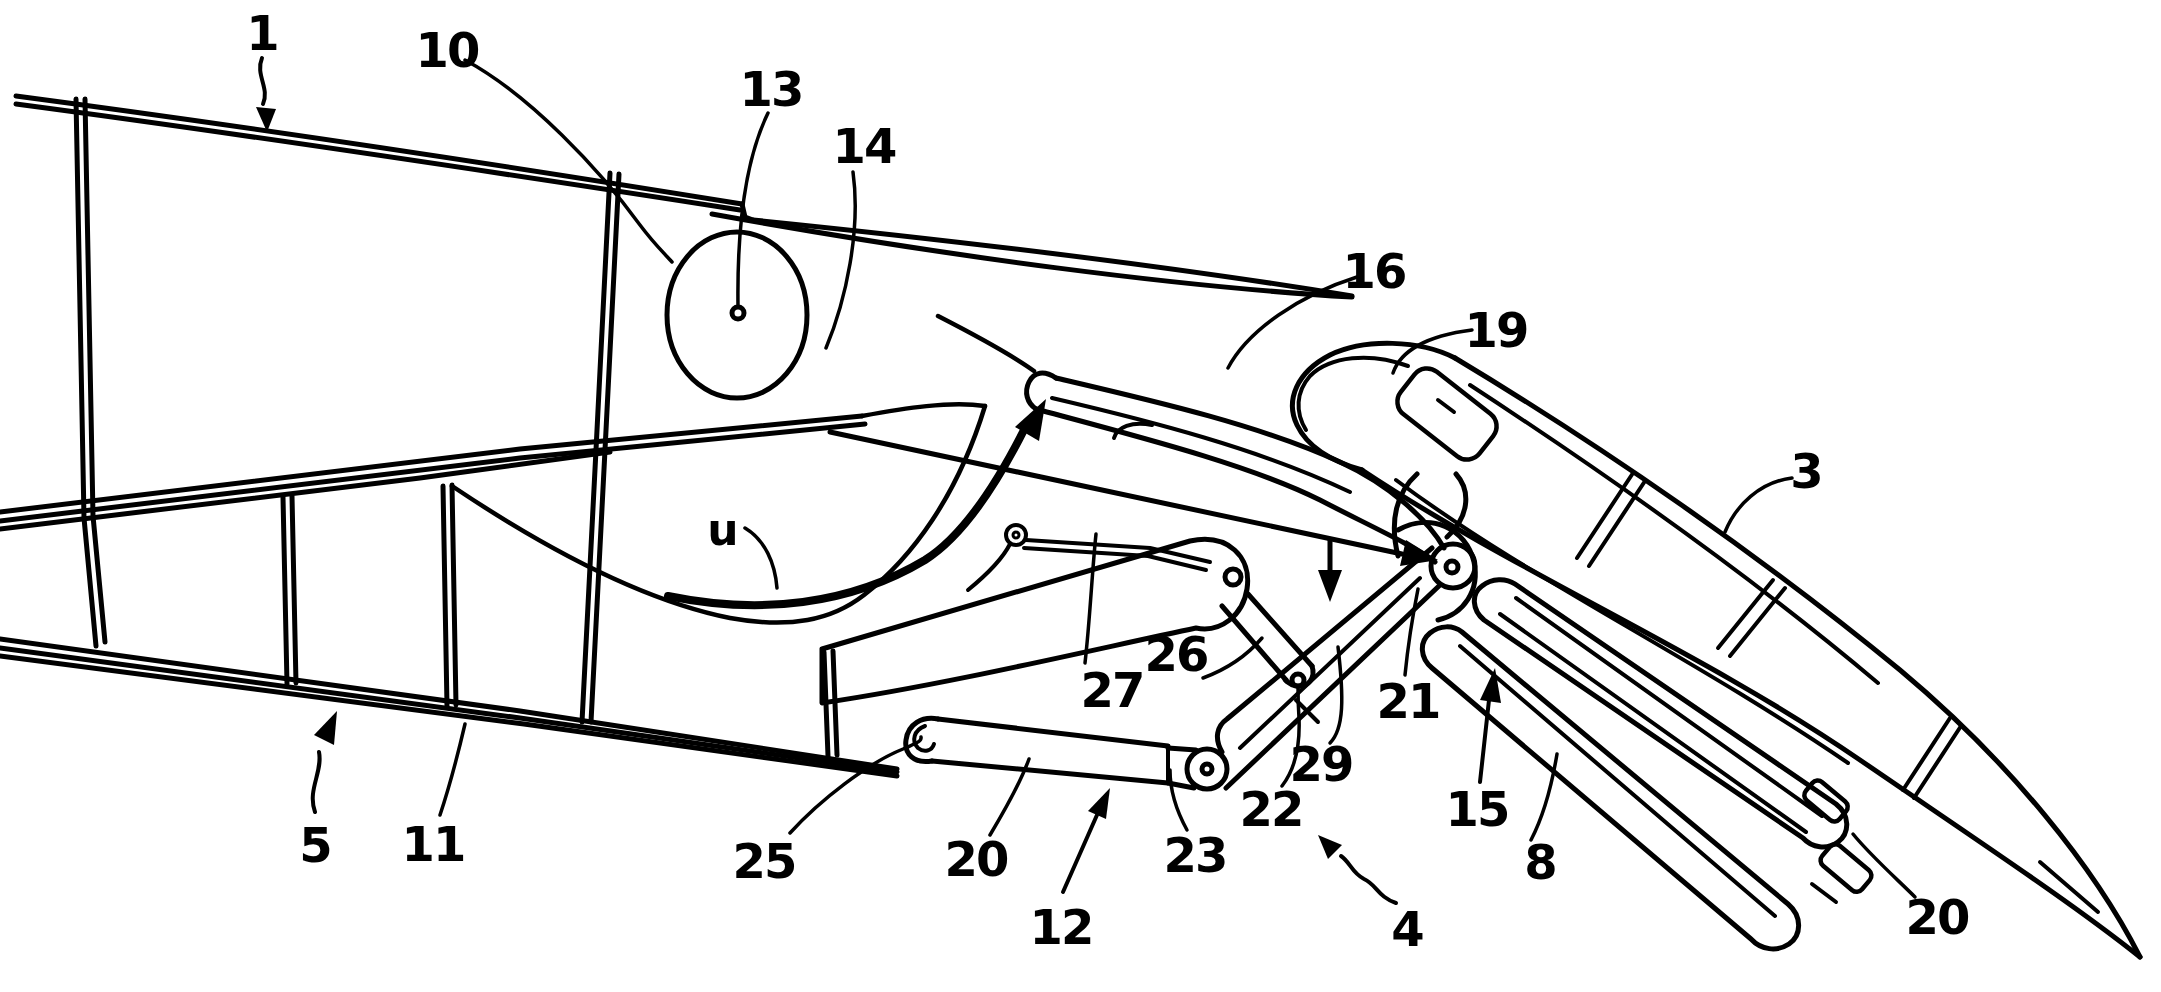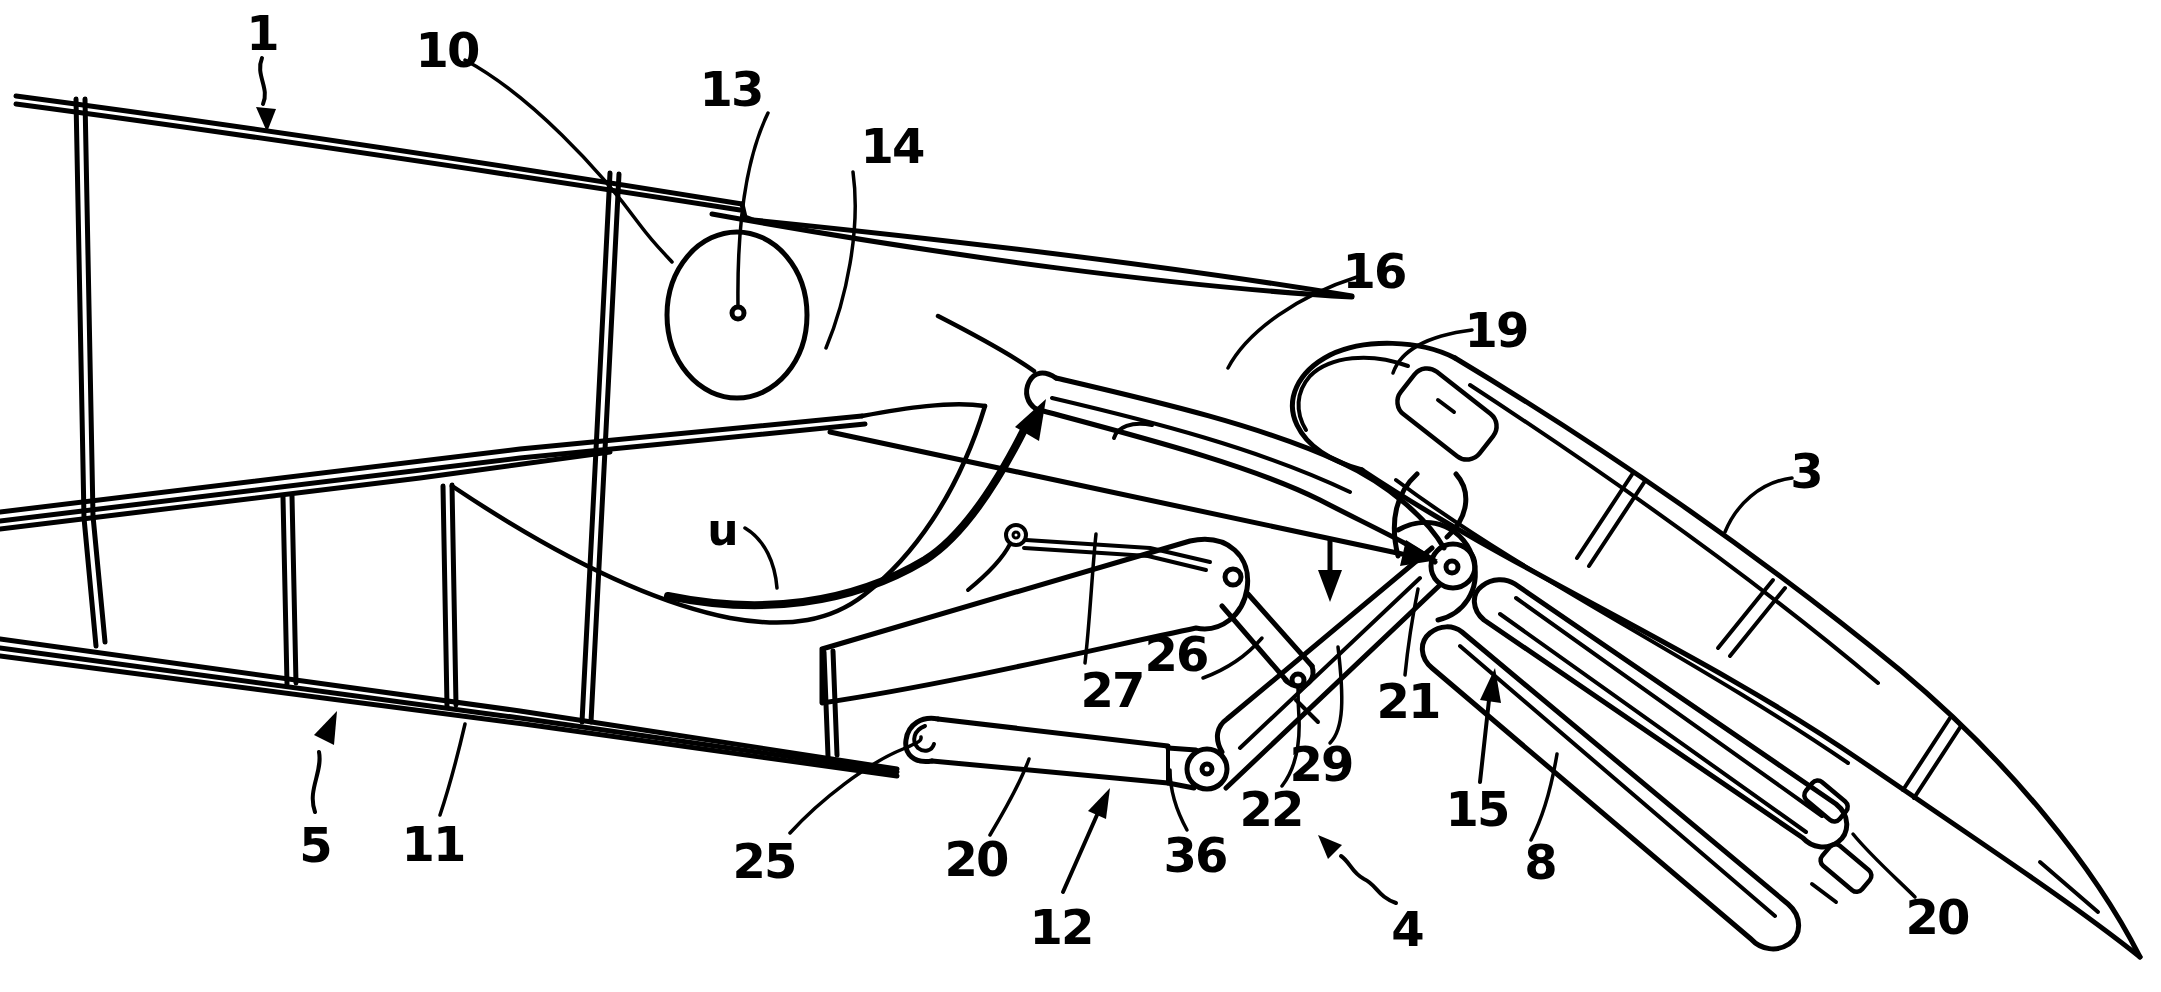--- a/index.html
+++ b/index.html
@@ -187,32 +187,32 @@
       <path d="M790,833 C820,800 868,763 903,749 C914,744 922,742 921,737"></path>
       <path d="M440,815 C450,785 458,754 465,724"></path>
       <path d="M1531,840 C1544,815 1552,784 1557,754"></path>
       <path d="M1915,897 C1898,880 1870,855 1853,834"></path>
     </g>
   </g>
 </svg>
 
 <span class="lbl" style="left:262px;top:33px">1</span>
 <span class="lbl" style="left:447px;top:50px">10</span>
-<span class="lbl" style="left:731px;top:89px">13</span>
-<span class="lbl" style="left:892px;top:146px">14</span>
+<span class="lbl" style="left:771px;top:89px">13</span>
+<span class="lbl" style="left:864px;top:146px">14</span>
 <span class="lbl" style="left:1374px;top:271px">16</span>
 <span class="lbl" style="left:1496px;top:330px">19</span>
 <span class="lbl" style="left:1806px;top:471px">3</span>
 <span class="lbl uref" style="left:722px;top:529px">u</span>
 <span class="lbl" style="left:315px;top:845px">5</span>
 <span class="lbl" style="left:433px;top:844px">11</span>
 <span class="lbl" style="left:764px;top:861px">25</span>
 <span class="lbl" style="left:976px;top:859px">20</span>
 <span class="lbl" style="left:1061px;top:927px">12</span>
-<span class="lbl" style="left:1195px;top:855px">36</span>
+<span class="lbl" style="left:1195px;top:855px">23</span>
 <span class="lbl" style="left:1112px;top:690px">27</span>
 <span class="lbl" style="left:1176px;top:654px">26</span>
 <span class="lbl" style="left:1271px;top:809px">22</span>
 <span class="lbl" style="left:1321px;top:764px">29</span>
 <span class="lbl" style="left:1408px;top:701px">21</span>
 <span class="lbl" style="left:1477px;top:809px">15</span>
 <span class="lbl" style="left:1540px;top:862px">8</span>
 <span class="lbl" style="left:1937px;top:917px">20</span>
 <span class="lbl" style="left:1407px;top:929px">4</span>
 

